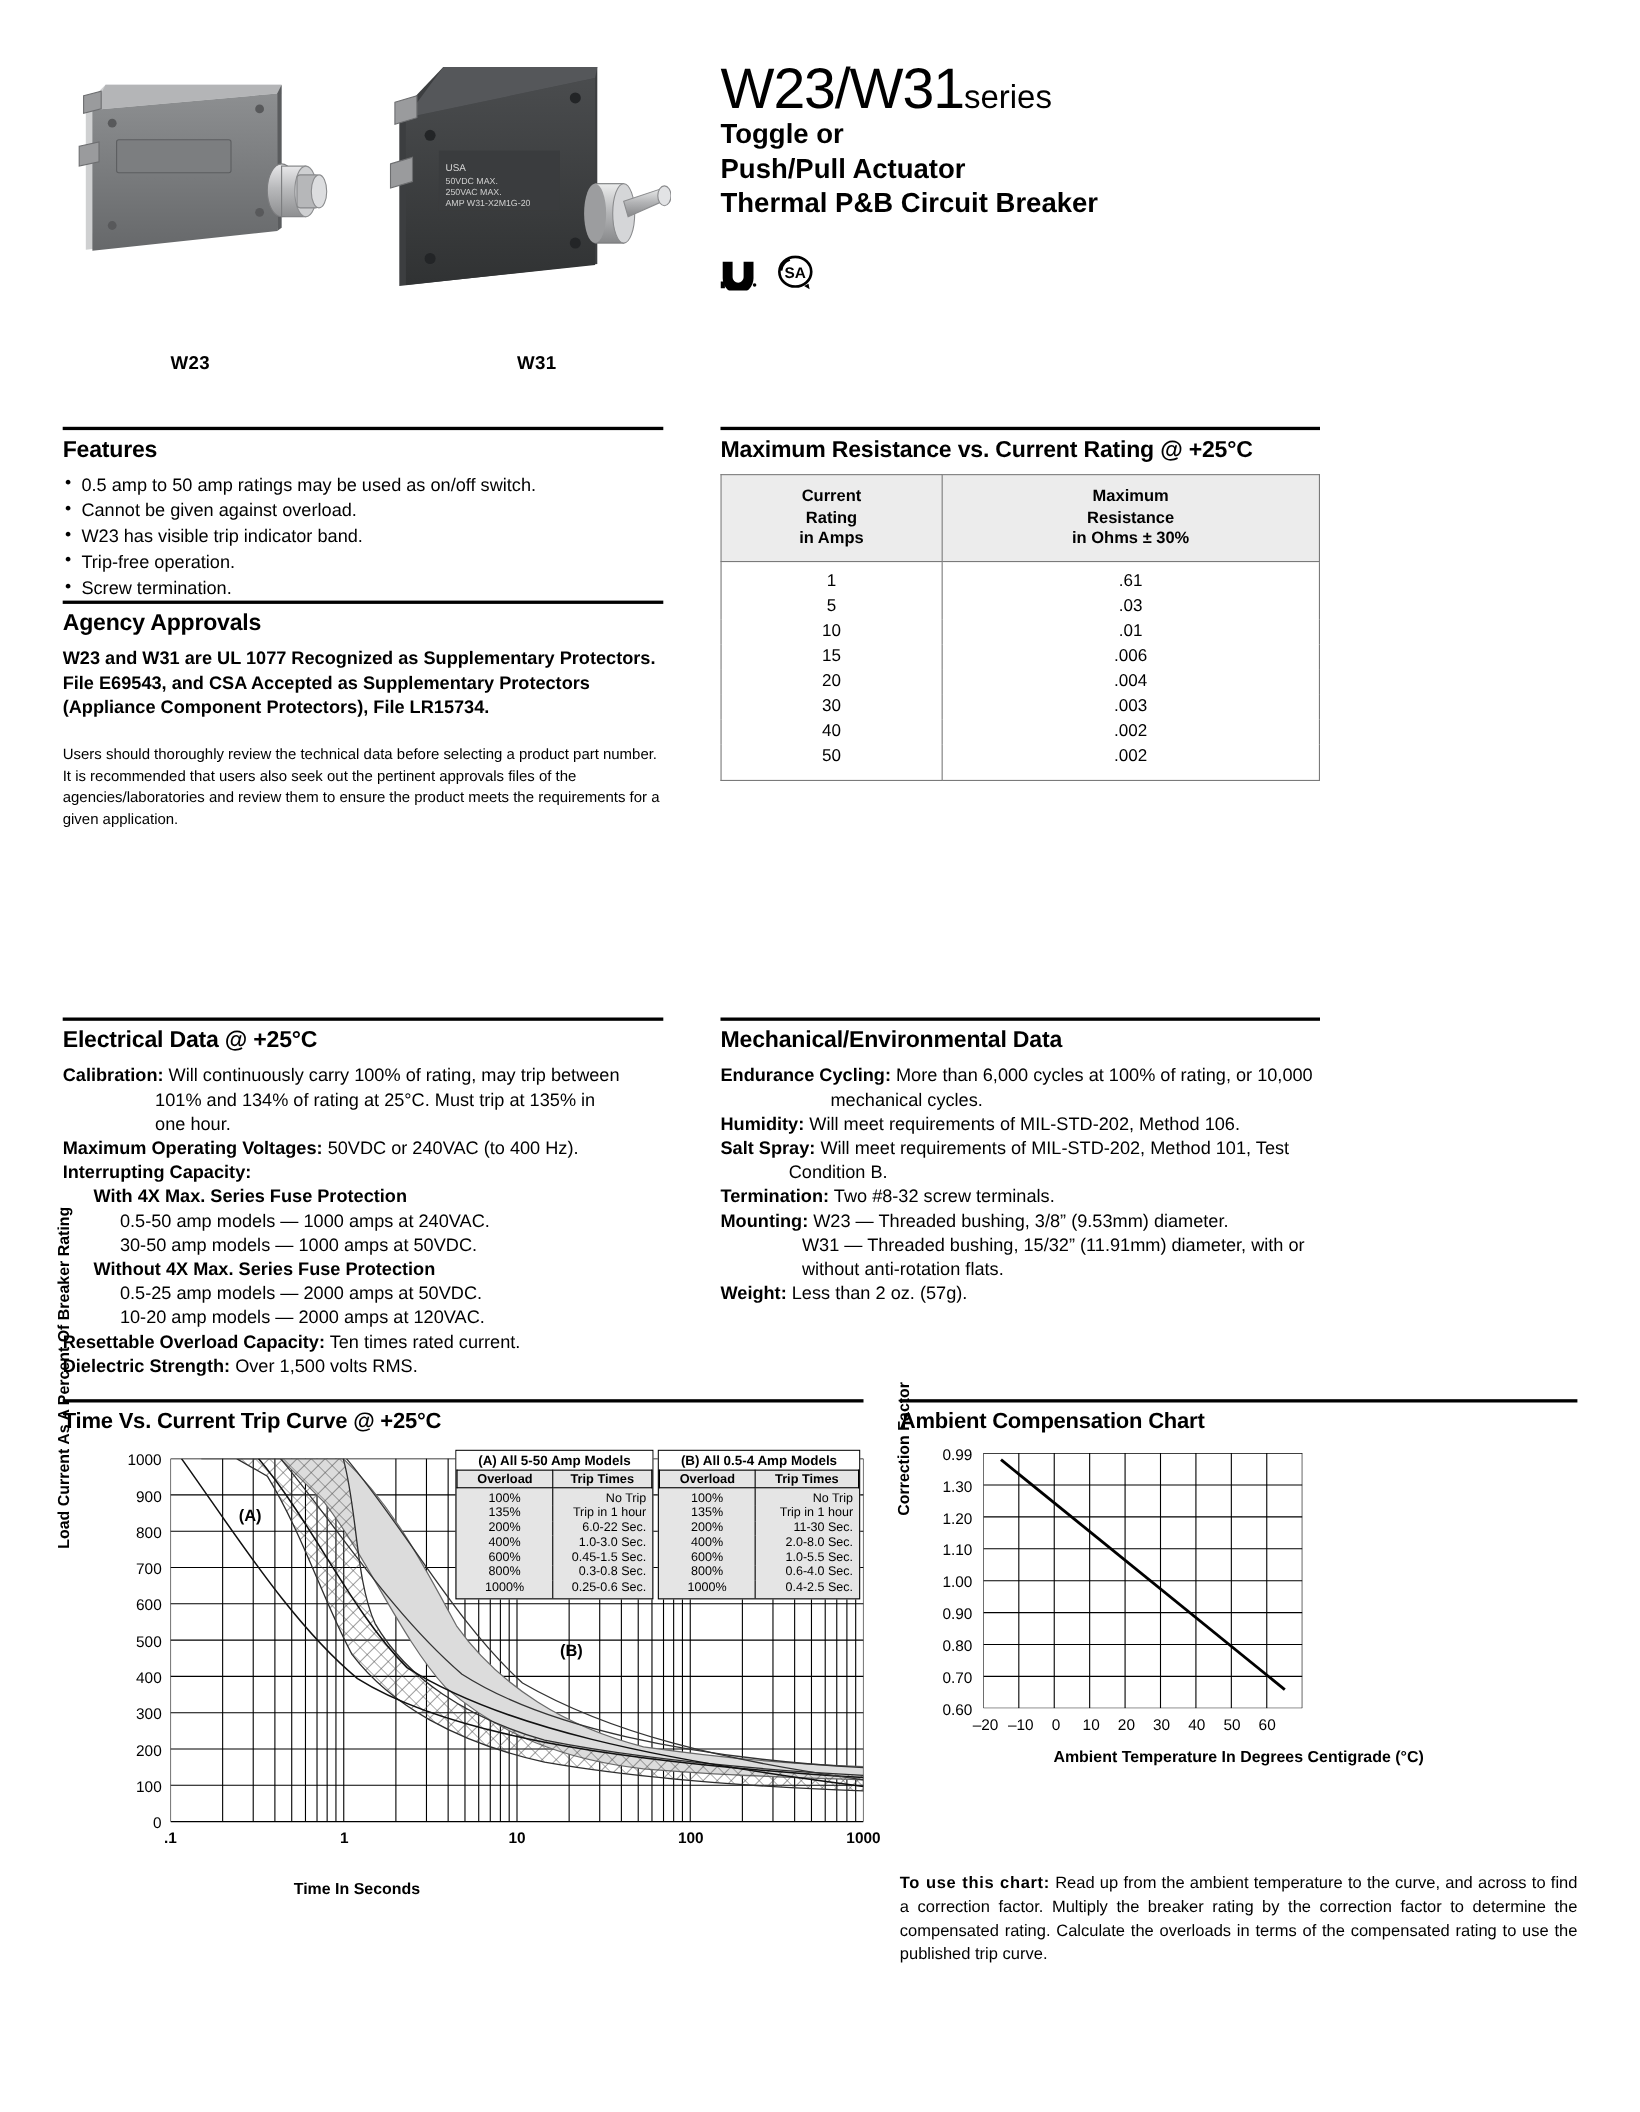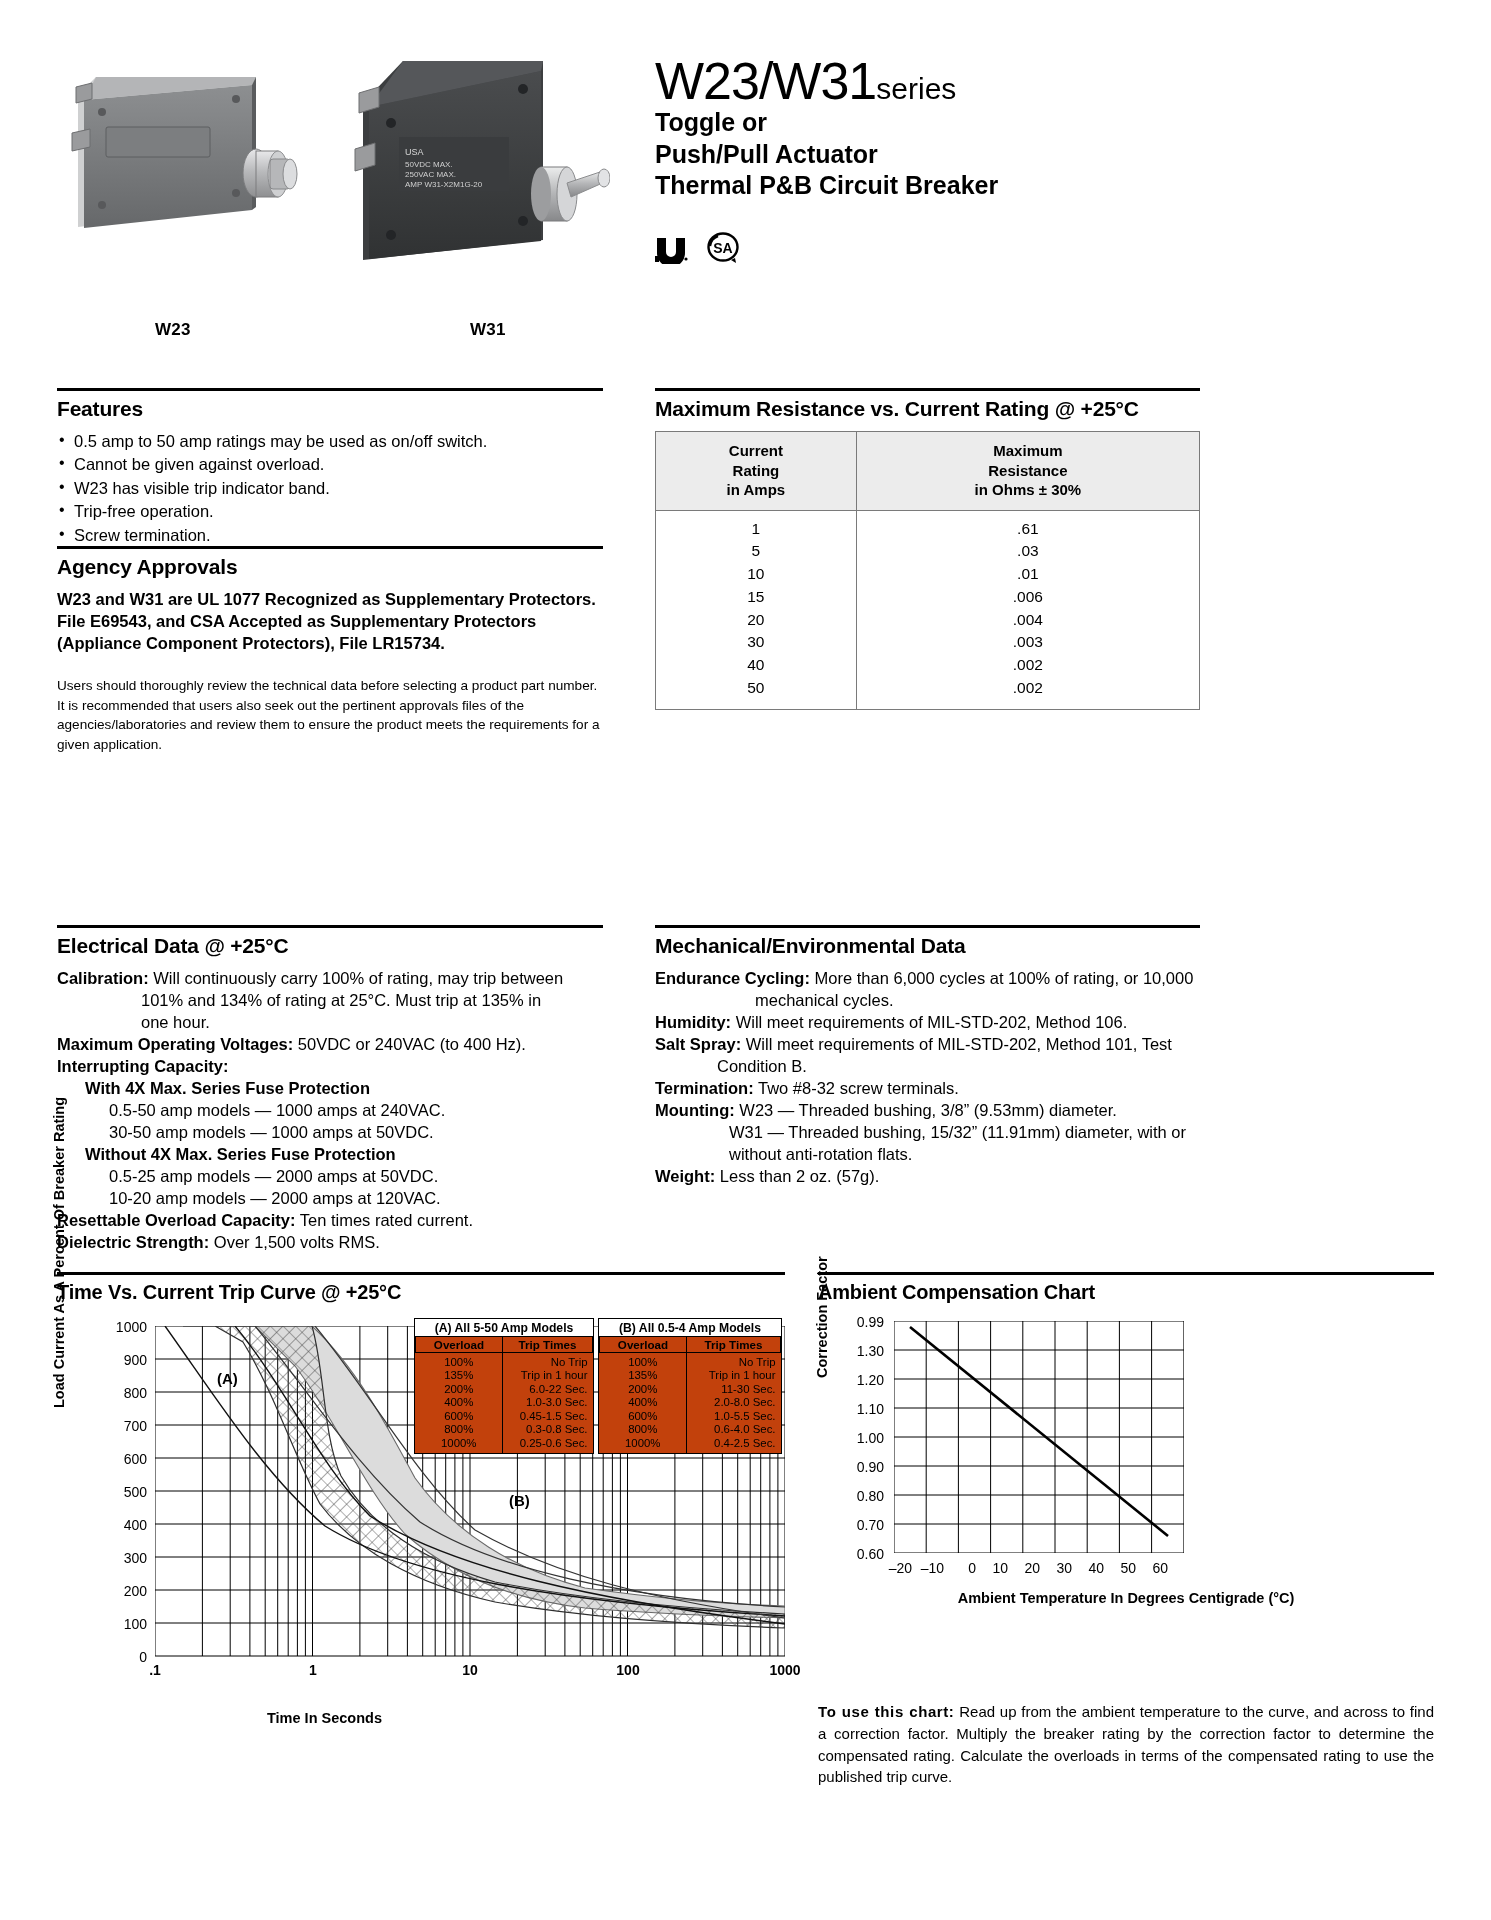--- a/index.html
+++ b/index.html
@@ -66,36 +66,36 @@
   #ambsec{position:absolute;left:818px;top:1272px;width:616px;}
   .chart-h{font-size:20px;font-weight:bold;padding-top:6px;letter-spacing:-.2px;}
 
   .trip-area{position:relative;width:728px;height:420px;margin-top:14px;}
   .ylab-rot{position:absolute;left:-6px;top:90px;transform:rotate(-90deg);transform-origin:left top;
     font-size:14.5px;font-weight:bold;white-space:nowrap;line-height:1.15;text-align:center;}
   .ytick{position:absolute;right:0;font-size:14px;text-align:right;width:44px;}
   .xtick{position:absolute;font-size:14px;font-weight:bold;text-align:center;}
   .xaxis-title{position:absolute;left:210px;top:392px;font-size:14.5px;font-weight:bold;}
 
-  .ov-tbl{position:absolute;background:#c2410c;border:1px solid #000;}
+  .ov-tbl{position:absolute;background:#e5e5e5;border:1px solid #000;}
   .ov-title{font-size:12.2px;font-weight:bold;text-align:center;padding:2px 3px 1px;background:#fff;}
   table.ov{border-collapse:collapse;font-size:11.4px;}
   table.ov th{border:1px solid #000;font-weight:bold;padding:1px 5px;text-align:center;font-size:11.6px;}
   table.ov td{padding:0 5px;font-size:11.4px;line-height:1.18;}
   table.ov td.l{text-align:center;border-right:1px solid #000;}
   table.ov td.r{text-align:right;}
   .lbl-A{position:absolute;font-size:15px;font-weight:bold;}
   .lbl-B{position:absolute;font-size:15px;font-weight:bold;}
 
   
   .amb-area{position:relative;width:616px;height:300px;margin-top:14px;}
   .amb-ylab{position:absolute;left:-4px;top:60px;transform:rotate(-90deg);transform-origin:left top;
     font-size:14.5px;font-weight:bold;white-space:nowrap;}
   .amb-ytick{position:absolute;font-size:14px;text-align:right;width:46px;}
-  .amb-xtick{position:absolute;font-size:14px;text-align:right;}
+  .amb-xtick{position:absolute;font-size:14px;text-align:center;}
   .amb-xtitle{position:absolute;font-size:14.5px;font-weight:bold;text-align:center;width:616px;}
   .usechart{position:absolute;left:818px;top:1701px;width:616px;font-size:15px;line-height:1.45;text-align:justify;}
   .usechart b{font-weight:bold;letter-spacing:.6px;}
 </style>
 </head>
 <body>
 
 <div class="page">
 
   <div class="header">

